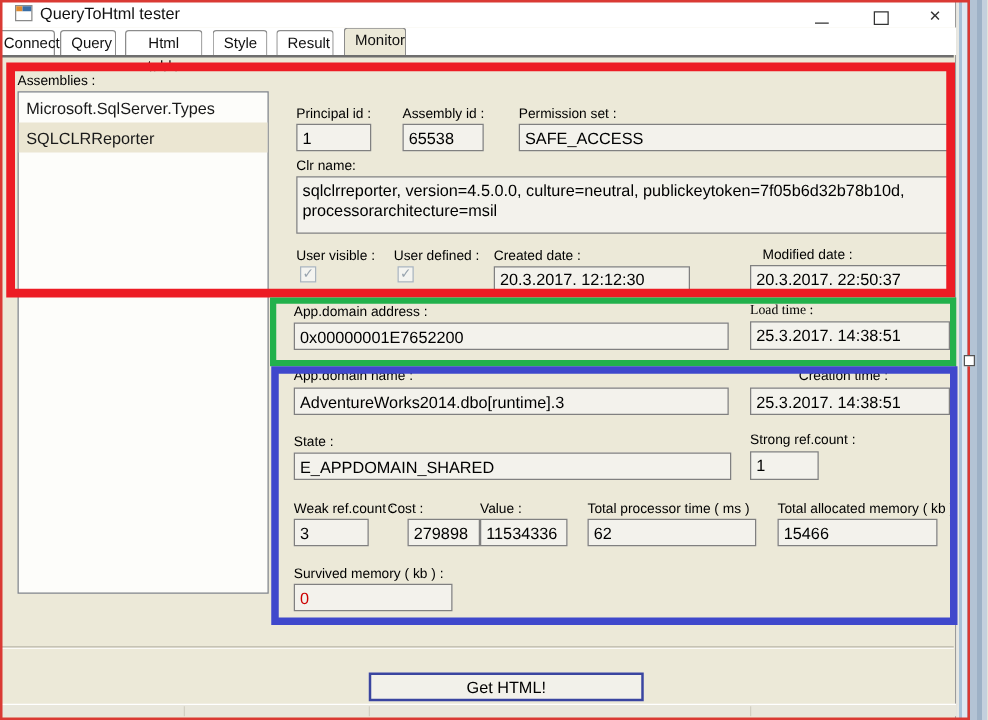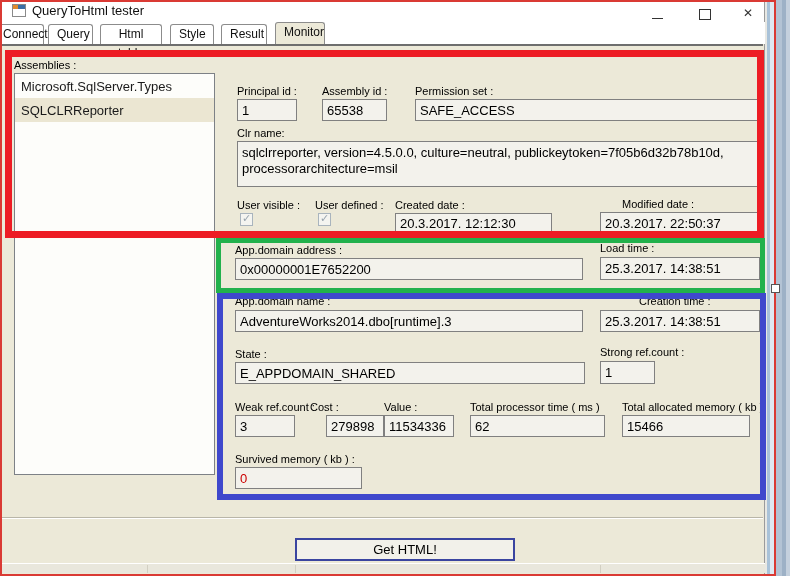--- a/index.html
+++ b/index.html
@@ -96,26 +96,26 @@
 
   <div class="lbl" style="left:237px;top:127px;">Clr name:</div>
   <textarea class="tbox" style="left: 237px; top: 141px; width: 527px; height: 46px;" readonly="">sqlclrreporter, version=4.5.0.0, culture=neutral, publickeytoken=7f05b6d32b78b10d, processorarchitecture=msil</textarea>
 
   <div class="lbl" style="left:237px;top:199px;">User visible :</div>
   <span class="cbx checked" style="left:240px;top:213px;"></span>
   <div class="lbl" style="left:315px;top:199px;">User defined :</div>
   <span class="cbx checked" style="left:318px;top:213px;"></span>
   <div class="lbl" style="left:395px;top:199px;">Created date :</div>
   <input class="tbox" style="left: 395px; top: 213px; width: 157px; height: 21px;" readonly="" value="20.3.2017. 12:12:30">
-  <div class="lbl" style="left:600px;top:198px;padding-left:22px;">Modified date :</div>
+  <div class="lbl" style="left:588px;top:198px;padding-left:22px;">Modified date :</div>
   <input class="tbox" style="left: 600px; top: 212px; width: 163px; height: 22px;" readonly="" value="20.3.2017. 22:50:37">
 
   <div class="lbl" style="left:235px;top:244px;">App.domain address :</div>
   <input class="tbox" style="left: 235px; top: 258px; width: 348px;" readonly="" value="0x00000001E7652200">
-  <div class="lbl" style="left:600px;top:242px;">Load time :</div>
+  <div class="lbl" style="left:600px;top:242px;font-family:Liberation Serif, serif;">Load time :</div>
   <input class="tbox" style="left: 600px; top: 257px; width: 160px; height: 23px;" readonly="" value="25.3.2017. 14:38:51">
 
   <div class="lbl" style="left:235px;top:295px;">App.domain name :</div>
   <input class="tbox" style="left: 235px; top: 310px; width: 348px;" readonly="" value="AdventureWorks2014.dbo[runtime].3">
   <div class="lbl" style="left:600px;top:295px;margin-left:39px;">Creation time :</div>
   <input class="tbox" style="left: 600px; top: 310px; width: 160px; height: 22px;" readonly="" value="25.3.2017. 14:38:51">
 
   <div class="lbl" style="left:235px;top:348px;">State :</div>
   <input class="tbox" style="left: 235px; top: 362px; width: 350px;" readonly="" value="E_APPDOMAIN_SHARED">
   <div class="lbl" style="left:600px;top:346px;">Strong ref.count :</div>

